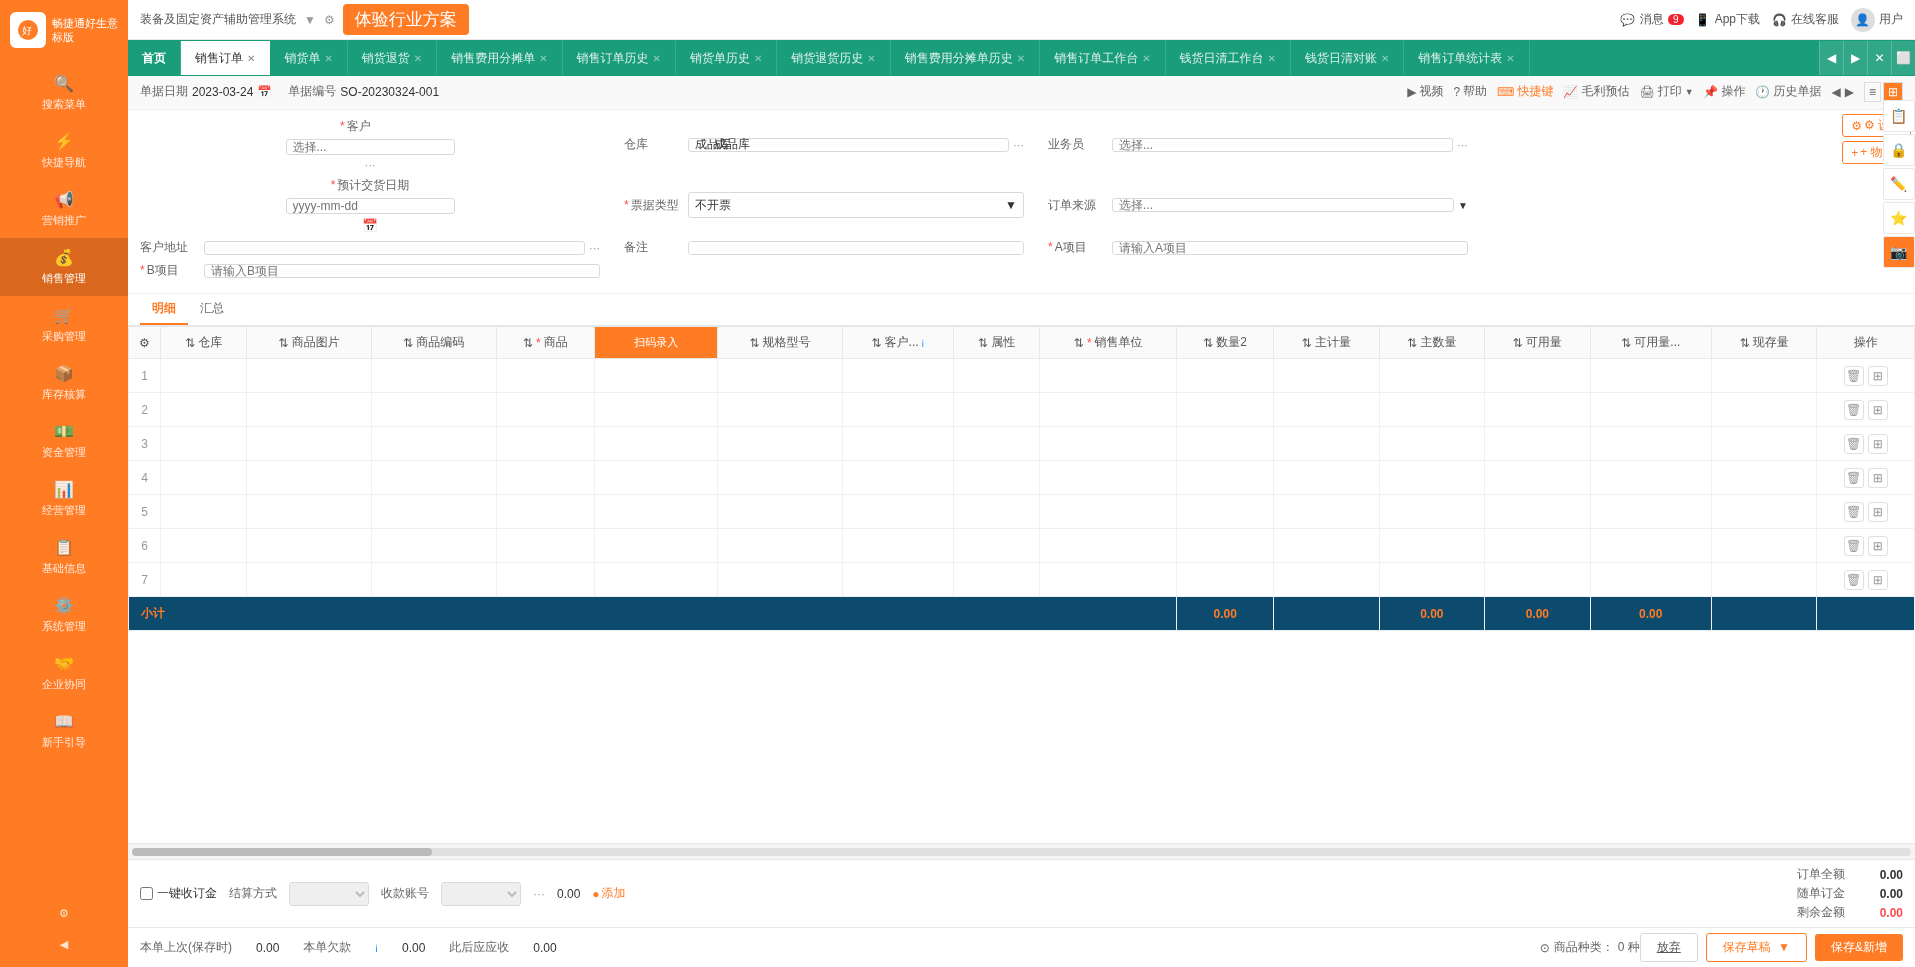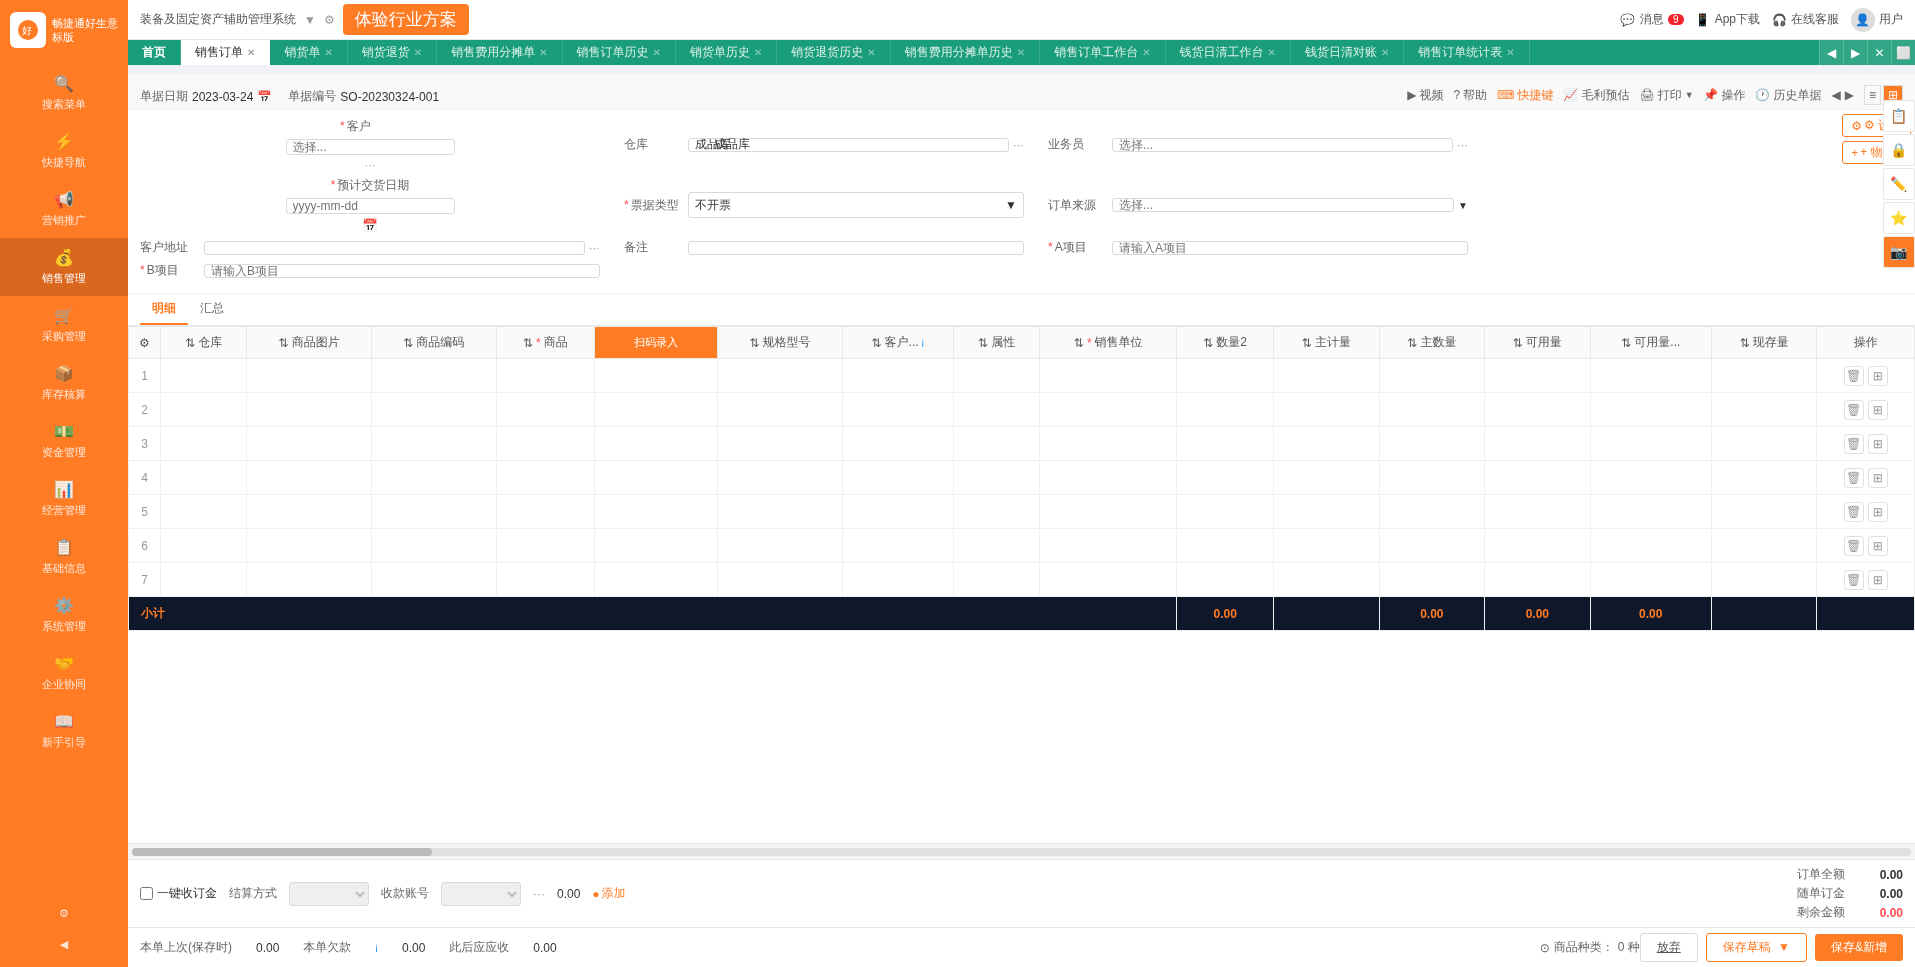--- a/index.html
+++ b/index.html
@@ -23,34 +23,34 @@
     
     .topbar { position: fixed; top: 0; left: 128px; right: 0; height: 40px; background: #fff; display: flex; align-items: center; justify-content: space-between; padding: 12px 12px; border-bottom: 1px solid #e8e8e8; z-index: 99; }
     .topbar-left { display: flex; align-items: center; gap: 8px; }
     .topbar-system { font-size: 12px; color: #555; }
     .topbar-solution-btn { background: #ff7b24; color: #fff; border: none; padding: 4px 12px; border-radius: 4px; cursor: pointer; font-size: 17px; }
     .topbar-right { display: flex; align-items: center; gap: 12px; font-size: 12px; color: #555; }
     .topbar-right-item { display: flex; align-items: center; gap: 4px; cursor: pointer; }
     .badge { background: #f5222d; color: #fff; border-radius: 10px; padding: 0 5px; font-size: 10px; min-width: 16px; text-align: center; }
 
     
-    .tabbar { position: fixed; top: 40px; left: 128px; right: 0; height: 25px; background: #1a9d7a; display: flex; align-items: center; z-index: 98; overflow: hidden; }
+    .tabbar { position: fixed; top: 40px; left: 128px; right: 0; height: 36px; background: #1a9d7a; display: flex; align-items: center; z-index: 98; overflow: hidden; }
     .tab-item { padding: 0 14px; height: 34px; display: flex; align-items: center; color: rgba(255,255,255,0.85); font-size: 12px; cursor: pointer; white-space: nowrap; border-right: 1px solid rgba(255,255,255,0.15); gap: 4px; flex-shrink: 0; }
     .tab-item.active { background: #fff; color: #333; }
     .tab-item .close-x { opacity: 0.6; font-size: 10px; }
     .tab-item.home { background: transparent; color: #fff; font-weight: bold; }
     .tabbar-arrows { display: flex; align-items: center; margin-left: auto; }
     .tabbar-arrow { width: 24px; height: 34px; display: flex; align-items: center; justify-content: center; color: #fff; cursor: pointer; background: rgba(255,255,255,0.1); border-left: 1px solid rgba(255,255,255,0.2); }
 
     
     .main { position: fixed; top: 74px; left: 128px; right: 0; bottom: 0; background: #f0f2f5; overflow: hidden; display: flex; flex-direction: column; }
     .form-panel { background: #fff; margin: 0; flex: 1; display: flex; flex-direction: column; overflow: hidden; }
 
     
-    .form-toolbar { display: flex; align-items: flex-end; justify-content: space-between; padding: 4px 12px; border-bottom: 1px solid #f0f0f0; background: #f9f9f9; height: 36px; }
+    .form-toolbar { display: flex; align-items: center; justify-content: space-between; padding: 4px 12px; border-bottom: 1px solid #f0f0f0; background: #f9f9f9; height: 36px; }
     .form-toolbar-left { display: flex; align-items: center; gap: 16px; font-size: 12px; }
     .form-toolbar-right { display: flex; align-items: center; gap: 10px; font-size: 12px; color: #666; }
     .form-toolbar-right-item { display: flex; align-items: center; gap: 3px; cursor: pointer; }
     .form-date { display: flex; align-items: center; gap: 4px; }
     .form-id { display: flex; align-items: center; gap: 4px; }
     .field-label { color: #666; }
     .field-value { color: #333; }
 
     
     .form-fields { padding: 8px 12px; border-bottom: 1px solid #f0f0f0; }
@@ -70,21 +70,21 @@
     .inner-tab { padding: 6px 12px; font-size: 12px; cursor: pointer; border-bottom: 2px solid transparent; color: #666; }
     .inner-tab.active { color: #ff7b24; border-bottom-color: #ff7b24; font-weight: bold; }
 
     
     .table-wrapper { flex: 1; overflow: auto; }
     .data-table { width: 100%; border-collapse: collapse; font-size: 12px; }
     .data-table th { background: #fafafa; border: 1px solid #e8e8e8; padding: 6px 8px; text-align: center; white-space: nowrap; font-weight: normal; color: #555; position: sticky; top: 0; z-index: 10; }
     .data-table th.orange-bg { background: #ff7b24; color: #fff; }
     .data-table td { border: 1px solid #f0f0f0; padding: 6px 8px; text-align: center; height: 34px; }
     .row-num { color: #999; }
-    .subtotal-row td { background: #0f172a; font-weight: bold; color: #ff7b24; }
+    .subtotal-row td { background: #0c4a6e; font-weight: bold; color: #ff7b24; }
     .subtotal-label { color: #ff7b24; font-weight: bold; }
     .col-header { display: flex; align-items: center; justify-content: center; gap: 3px; }
     .required-star { color: #ff4d4f; }
     .scan-btn { background: #ff7b24; color: #fff; border: none; padding: 2px 8px; border-radius: 3px; font-size: 11px; cursor: pointer; }
     .action-icons { display: flex; gap: 4px; justify-content: center; }
     .action-icon { width: 20px; height: 20px; display: flex; align-items: center; justify-content: center; cursor: pointer; color: #999; border: 1px solid #e0e0e0; border-radius: 3px; }
 
     
     .scroll-area { height: 16px; background: #f5f5f5; border-top: 1px solid #e8e8e8; display: flex; align-items: center; padding: 0 4px; }
     .scroll-track { flex: 1; height: 8px; background: #e0e0e0; border-radius: 4px; position: relative; }

